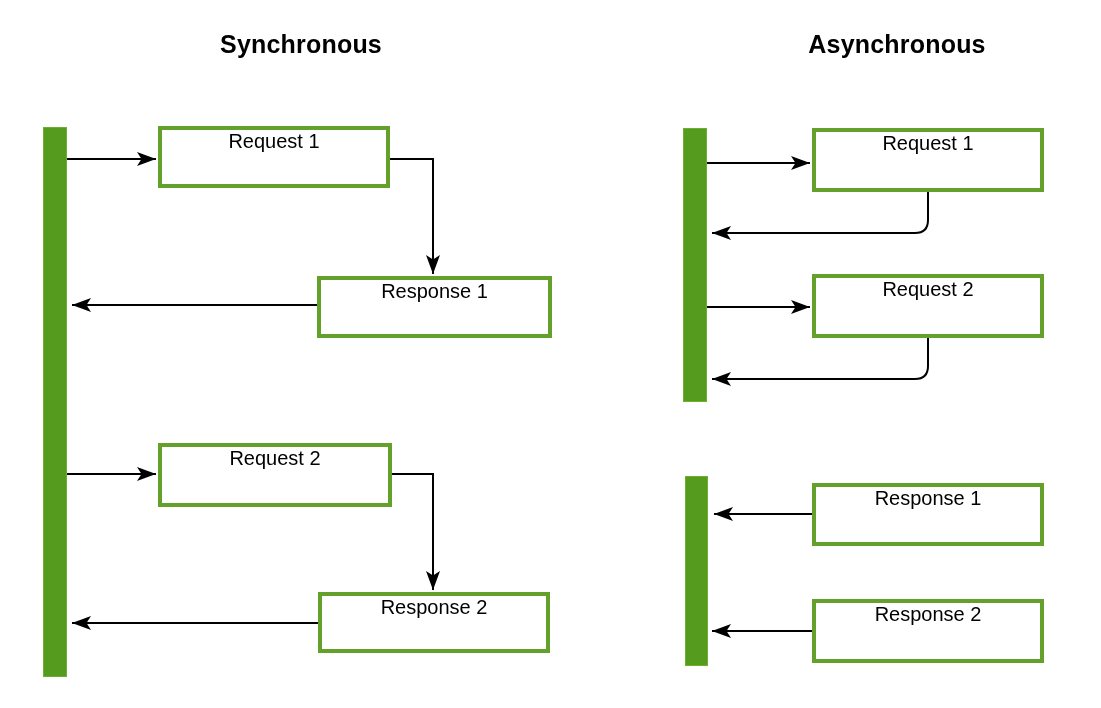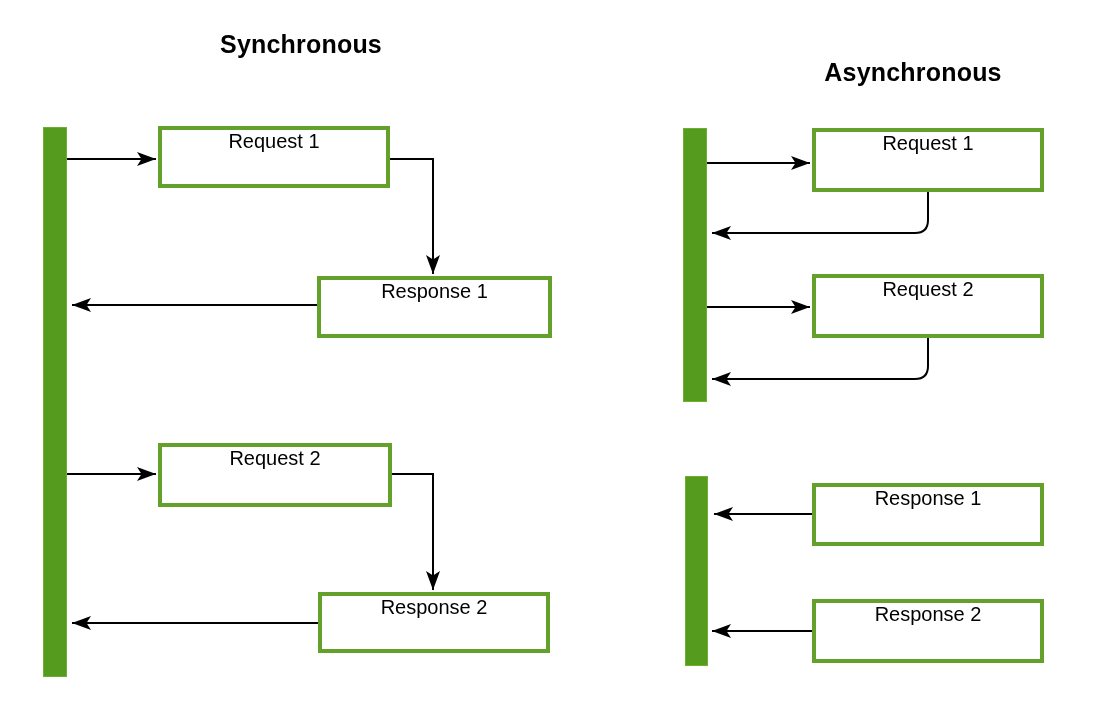--- a/index.html
+++ b/index.html
@@ -58,21 +58,21 @@
     fill:var(--arrow);
     stroke:none;
   }
 </style>
 </head>
 <body>
 
 <div class="canvas">
 
   <div class="col-title" style="left:151px;top:30px;width:300px;">Synchronous</div>
-  <div class="col-title" style="left:763px;top:30px;width:300px;margin-top:28px;">Asynchronous</div>
+  <div class="col-title" style="left:747px;top:30px;width:300px;">Asynchronous</div>
 
   <div class="lifeline" style="left:43px;top:127px;width:24px;height:550px;"></div>
   <div class="lifeline" style="left:683px;top:128px;width:24px;height:274px;"></div>
   <div class="lifeline" style="left:685px;top:476px;width:23px;height:190px;"></div>
 
   <div class="node" style="left:158px;top:126px;width:232px;height:62px;">
     <span>Request 1</span>
   </div>
   <div class="node" style="left:317px;top:276px;width:235px;height:62px;">
     <span>Response 1</span>

